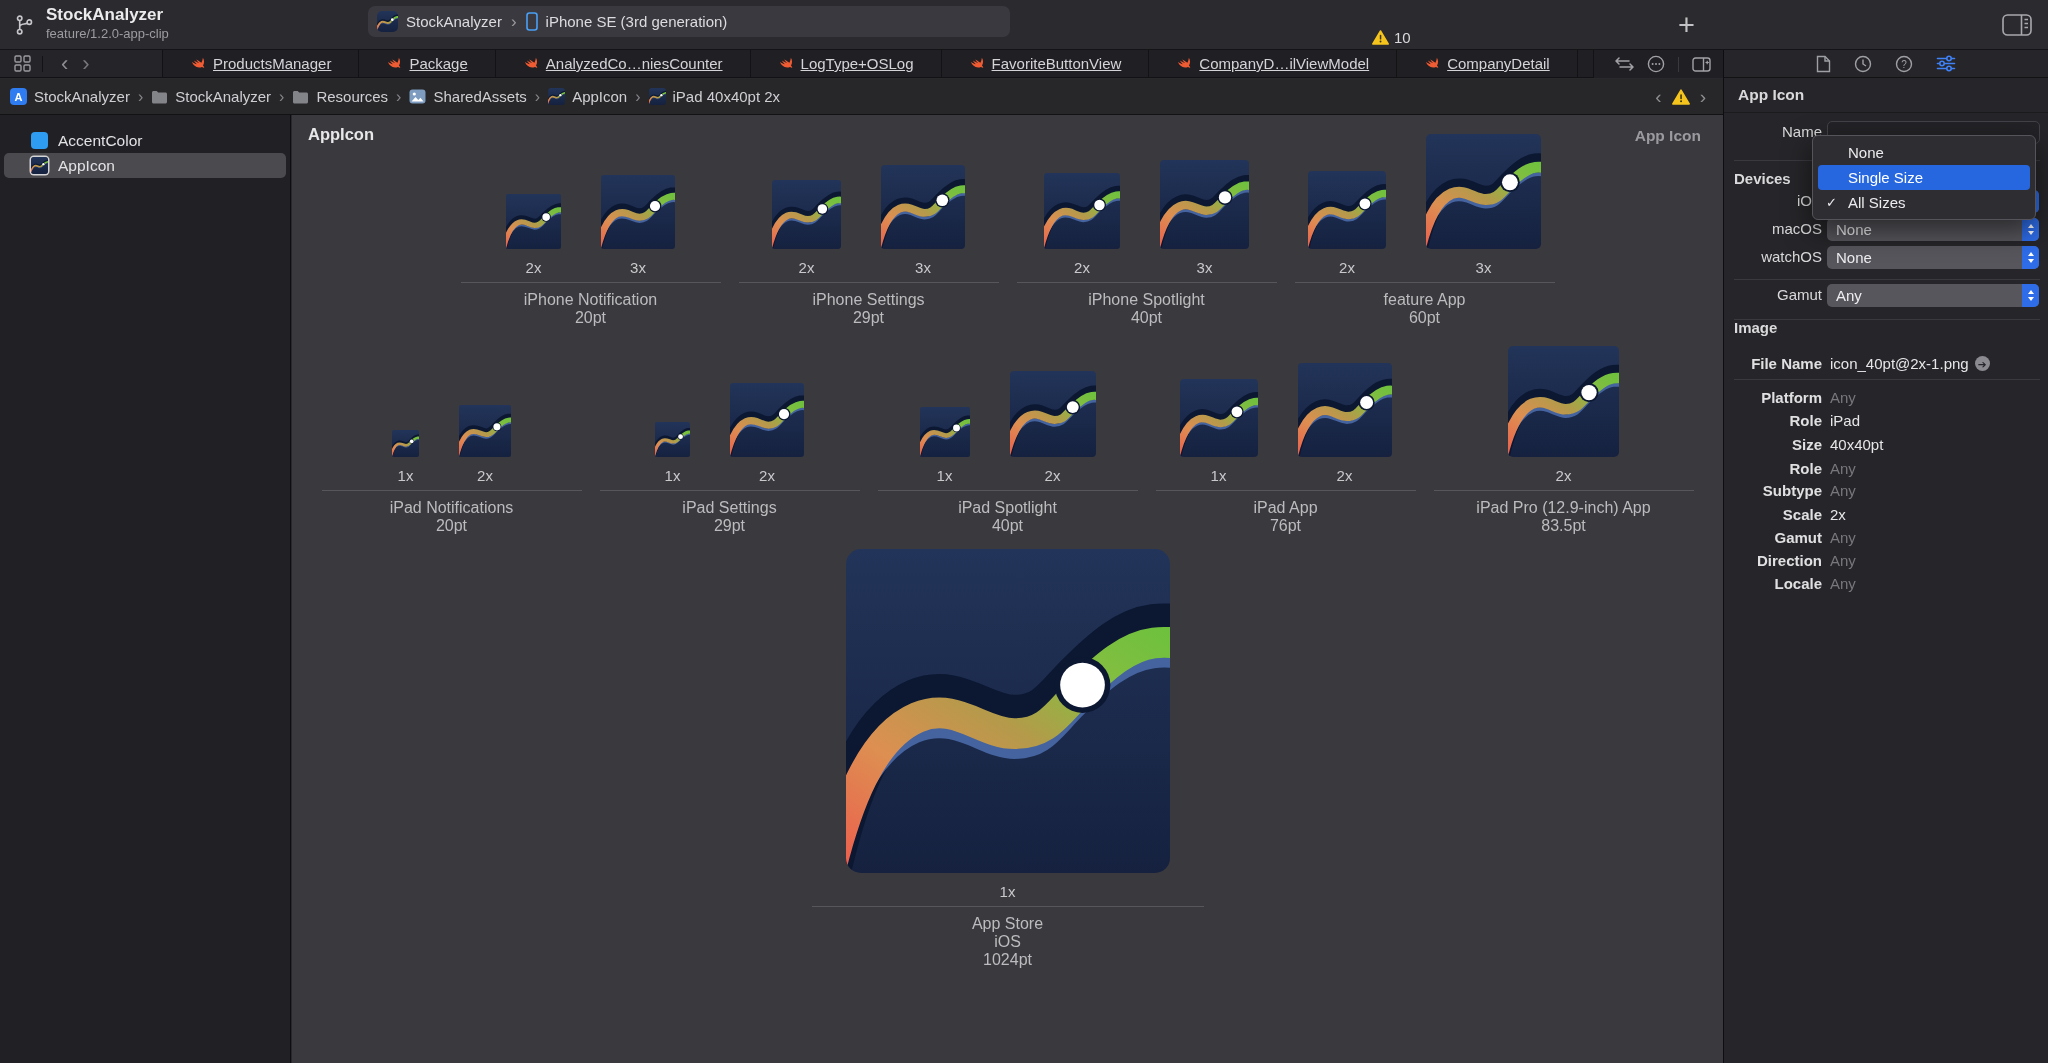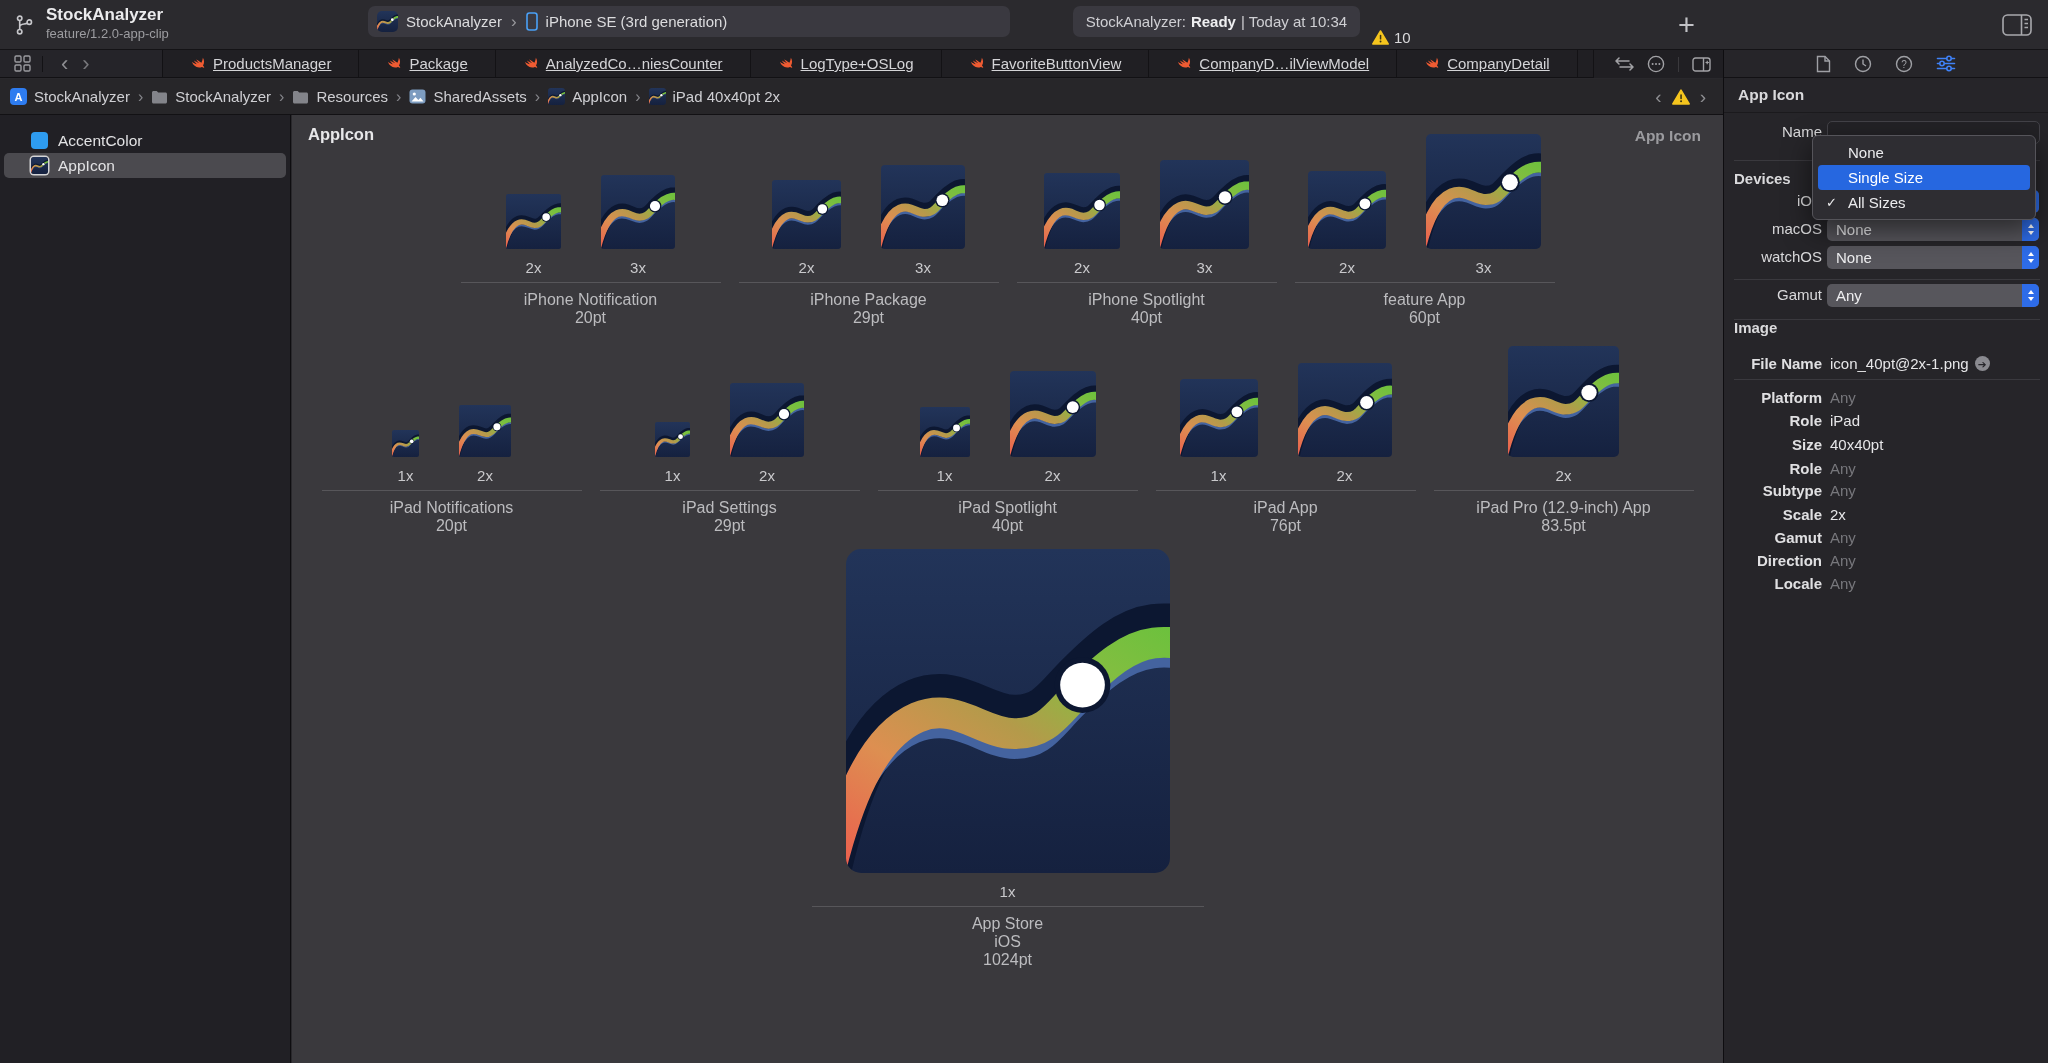--- a/index.html
+++ b/index.html
@@ -159,25 +159,20 @@
     <span>StockAnalyzer</span>
     <span class="pill-sep">›</span>
     <span style="display:flex">
       <svg width="12" height="19" viewBox="0 0 12 19">
           <rect x="1" y="1" width="10" height="17" rx="2.4" fill="none" stroke="#4aa0f5" stroke-width="1.6"></rect>
         </svg>
     </span>
     <span>iPhone SE (3rd generation)</span>
   </div>
 
-  <div class="status-pill">
-    <span>StockAnalyzer:</span>
-    <span class="status-state">Ready</span>
-    <span>| Today at 10:34</span>
-  </div>
 
   <div class="warn-badge">
     <span style="display:flex">
       <svg width="17" height="15" viewBox="0 0 17 15">
           <path d="M8.5 1L16.2 14H.8z" fill="#f5c51e" stroke="#f5c51e" stroke-width="1.5" stroke-linejoin="round"></path>
           <rect x="7.8" y="4.8" width="1.5" height="4.8" rx=".7" fill="#3a3414"></rect>
           <circle cx="8.55" cy="11.5" r=".95" fill="#3a3414"></circle>
         </svg>
     </span>
     <span>10</span>
@@ -410,21 +405,21 @@
               <div class="scale-label">2x</div>
             </div>
             <div class="slot">
               <svg class="appicon" width="84" height="84" viewBox="0 0 100 100" style="border-radius:4px">
                 <use href="#appicon-art" width="100" height="100"></use>
               </svg>
               <div class="scale-label">3x</div>
             </div>
           </div>
           <div class="group-divider"></div>
-          <div class="group-line">iPhone Package</div>
+          <div class="group-line">iPhone Settings</div>
           <div class="group-line">29pt</div>
         </div>
         <div class="icon-group">
           <div class="slots">
             <div class="slot">
               <svg class="appicon" width="76" height="76" viewBox="0 0 100 100" style="border-radius:3px">
                 <use href="#appicon-art" width="100" height="100"></use>
               </svg>
               <div class="scale-label">2x</div>
             </div>

